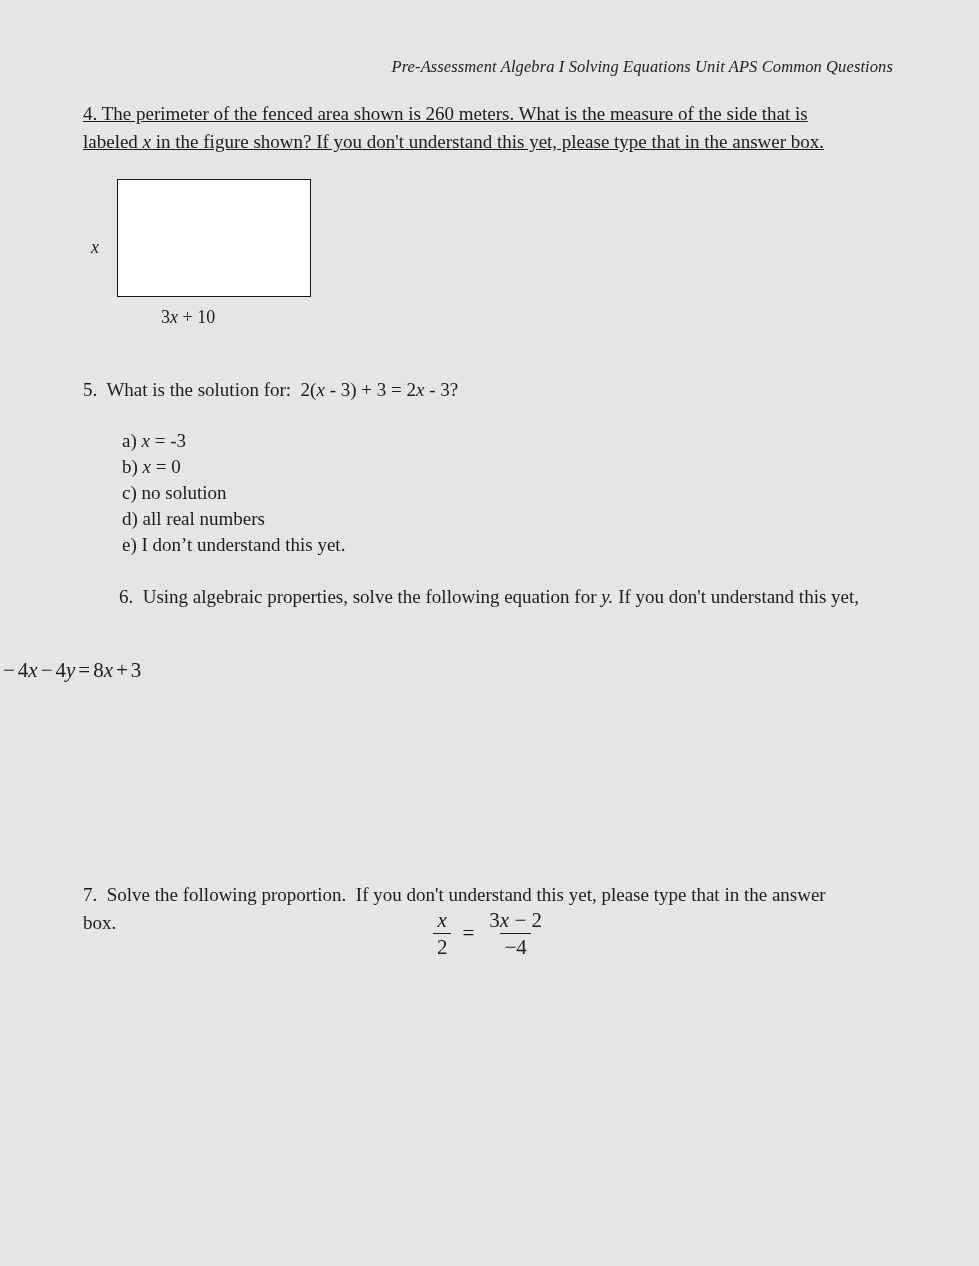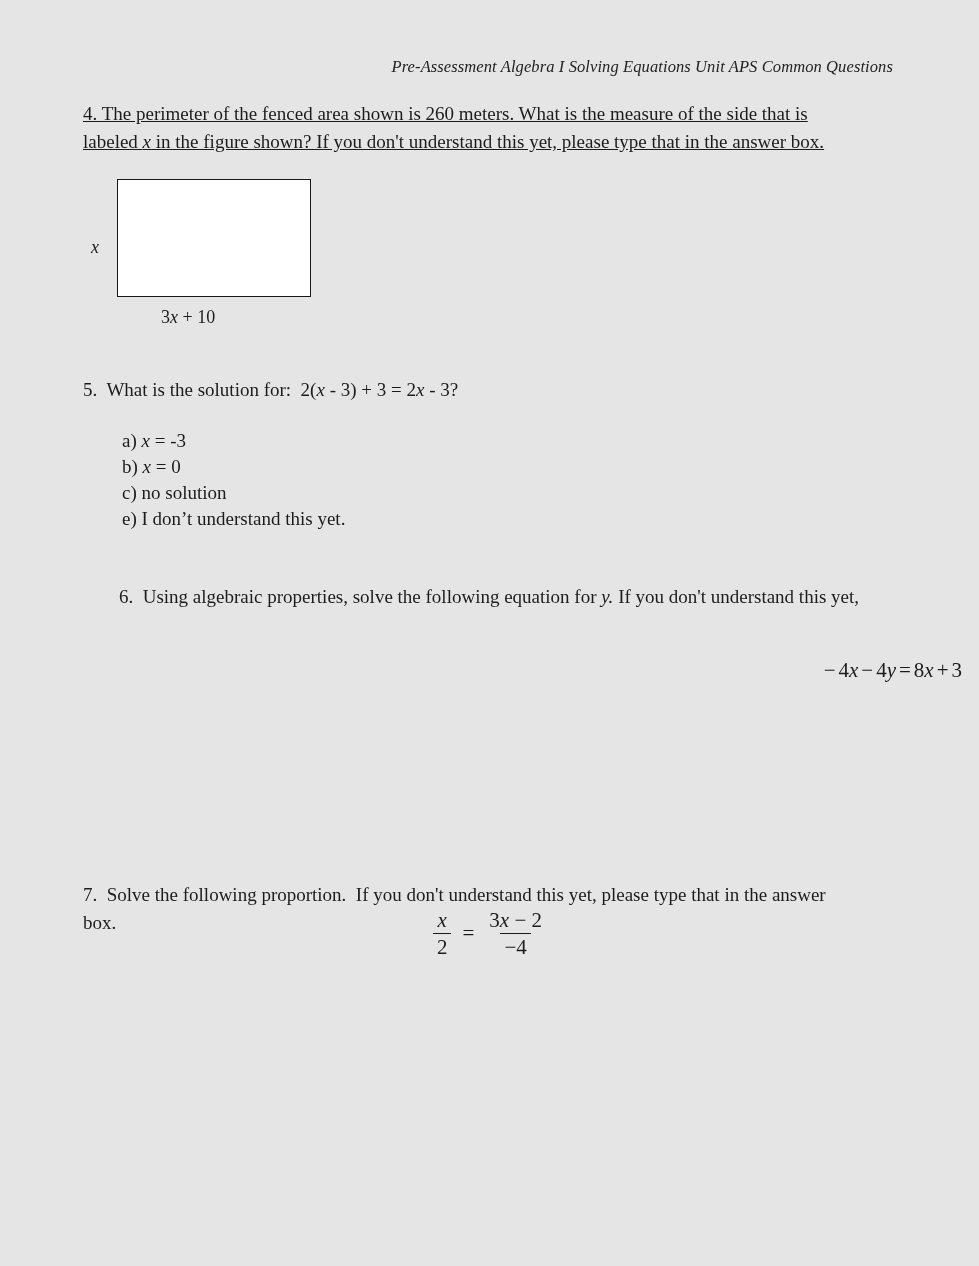--- a/index.html
+++ b/index.html
@@ -95,21 +95,21 @@
     font-size: 18px;
     color: #1c1c1c;
     white-space: pre;
   }
 
   
   .math-line {
     position: absolute;
     width: 962px;
     left: 0;
-    text-align: right;
+    text-align: left;
     font-family: "Liberation Serif", serif;
     font-size: 21px;
     color: #1c1c1c;
   }
   .math-line .mi { font-style: italic; }
   .math-line .mn { font-style: normal; }
   .math-line .mo { font-style: normal; padding: 0 3px; }
 
   
   .frac-eq {
@@ -173,20 +173,21 @@
   </div>
 
   <div class="qblock" style="top:376px;">
     <span class="qnum-space">5.  What is the solution for:  2(</span><i class="v">x</i><span> - 3) + 3 = 2</span><i class="v">x</i><span> - 3?</span>
   </div>
 
   <div class="opt-list" style="top:428px;">
     <div class="opt-row"><span>a) </span><i class="v">x</i><span> = -3</span></div>
     <div class="opt-row"><span>b) </span><i class="v">x</i><span> = 0</span></div>
     <div class="opt-row"><span>c) </span><span>no solution</span></div>
+    <div class="opt-row"><span>d) </span><span>all real numbers</span></div>
     <div class="opt-row"><span>e) </span><span>I don’t understand this yet.</span></div>
   </div>
 
   <div class="qblock" style="top:583px;text-align:center;">
     <span class="qnum-space">6.  Using algebraic properties, solve the following equation for </span><i class="v">y.</i><span> If you don't understand this yet,</span><br>
   </div>
 
   <div class="math-line" style="top:658px;">
     <span class="mo">−</span><span class="mn">4</span><span class="mi">x</span><span class="mo">−</span><span class="mn">4</span><span class="mi">y</span><span class="mo">=</span><span class="mn">8</span><span class="mi">x</span><span class="mo">+</span><span class="mn">3</span>
   </div>

